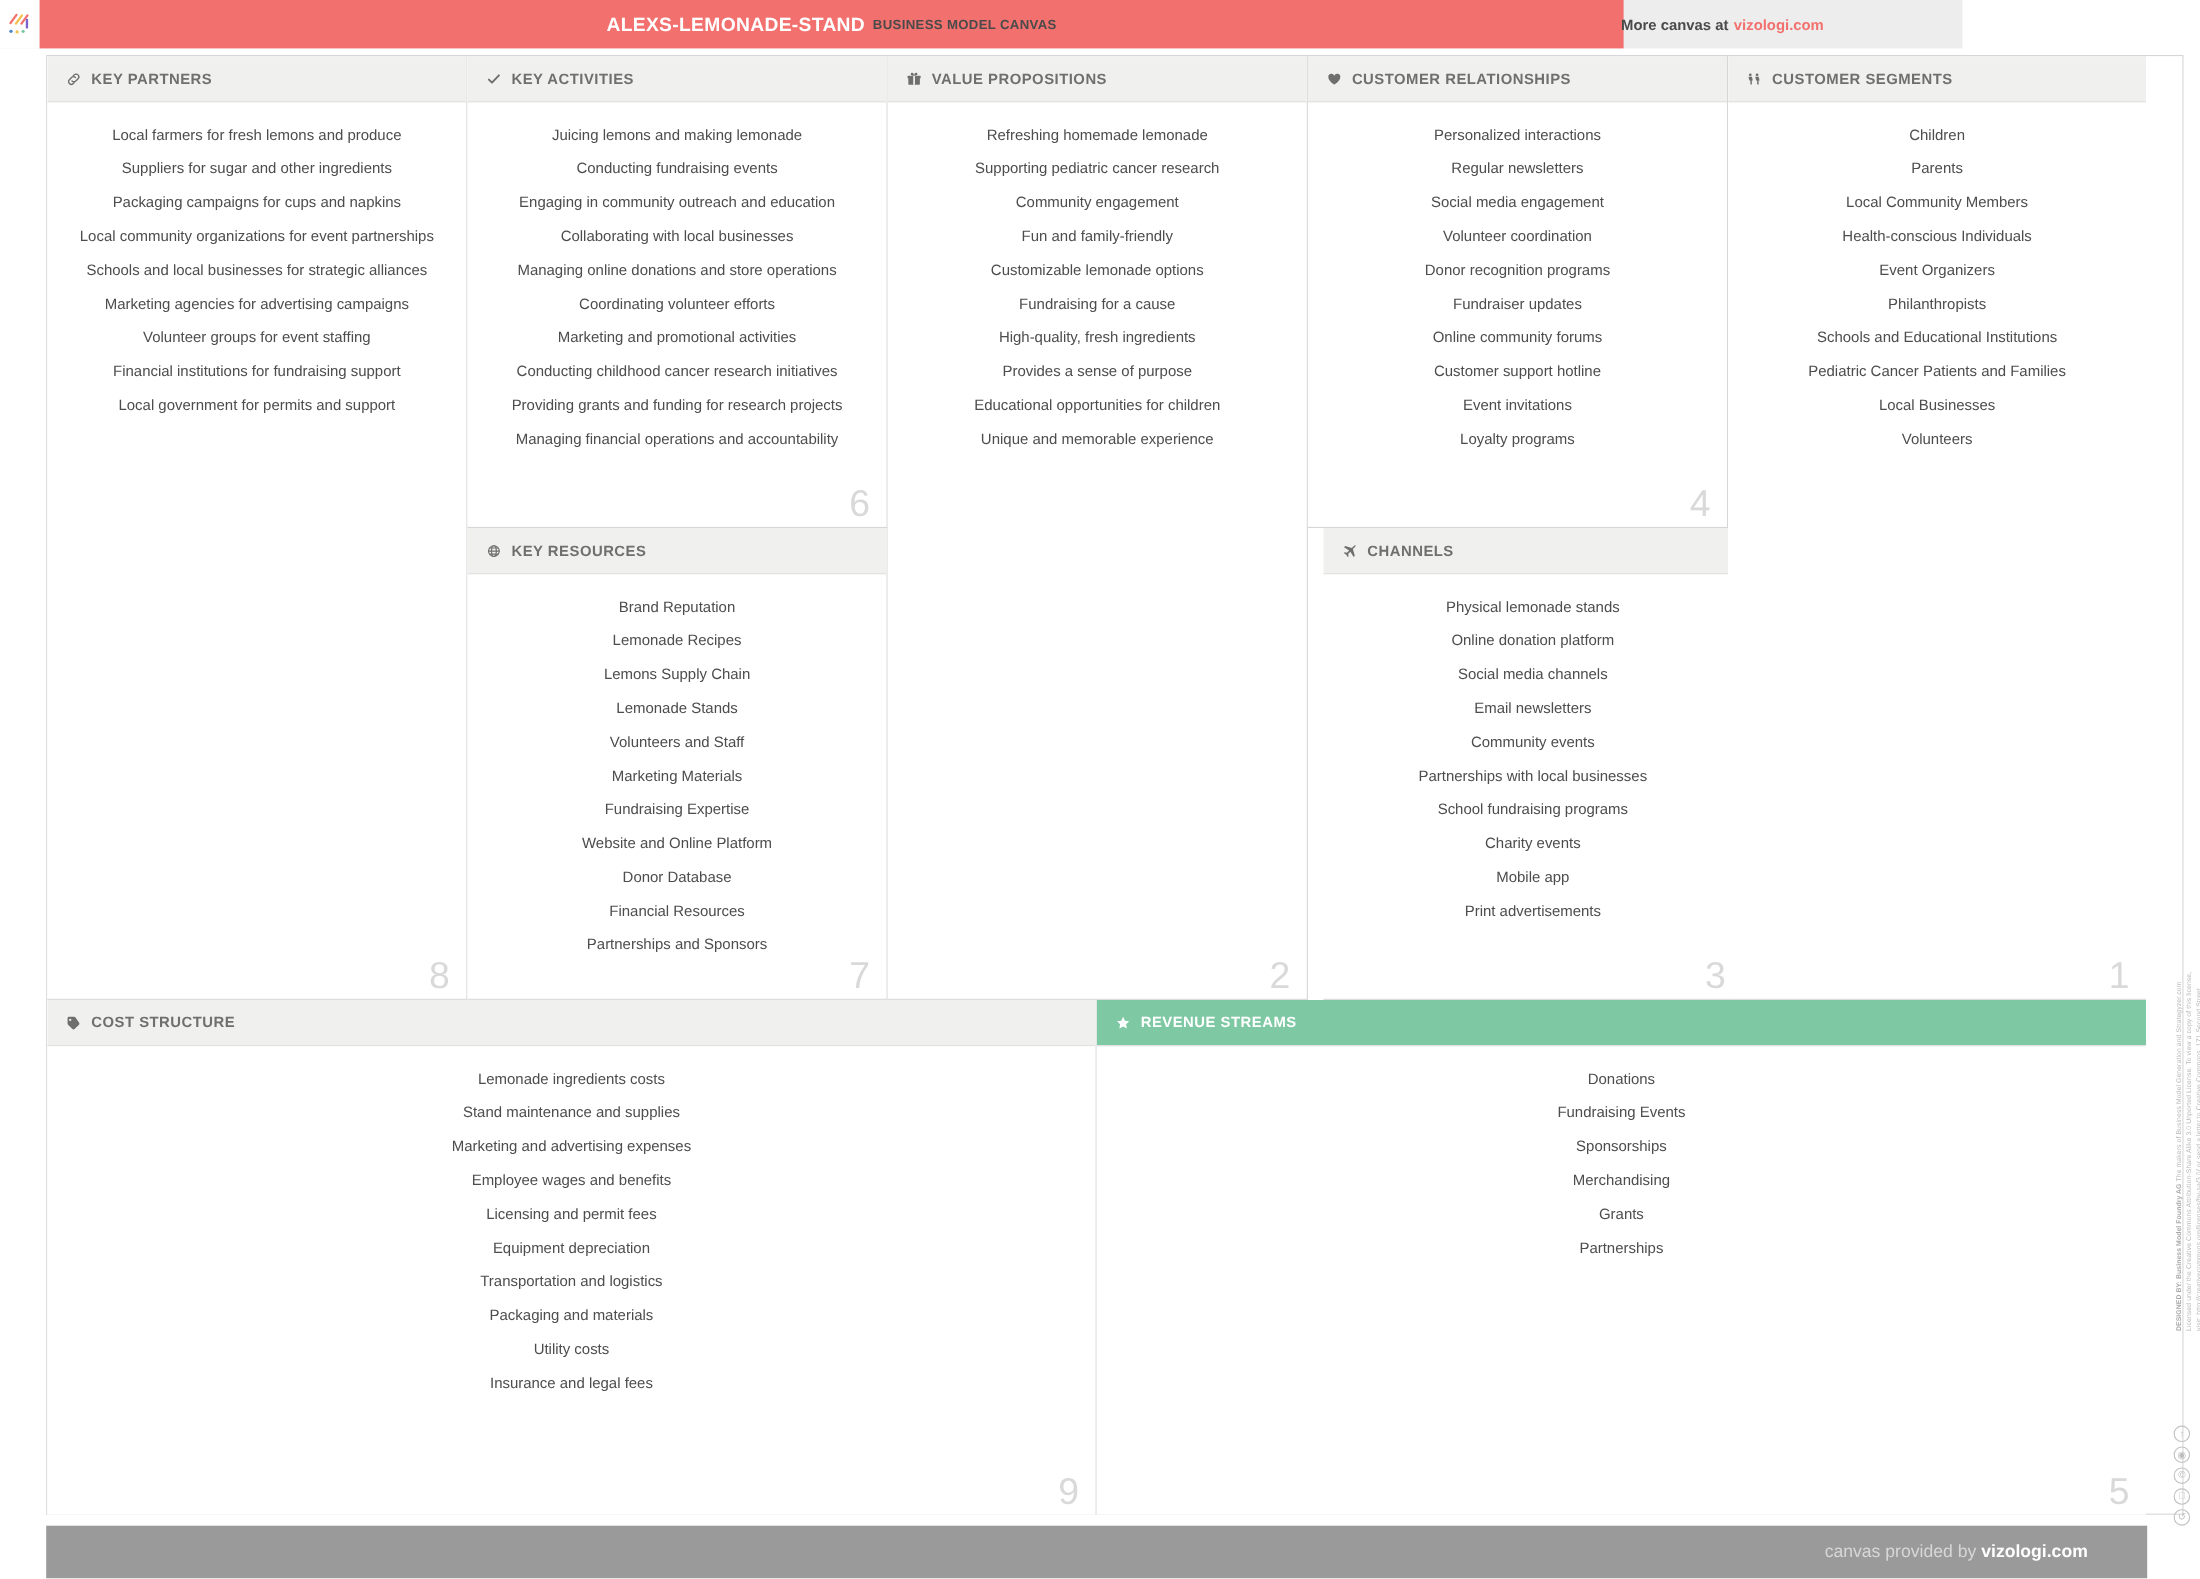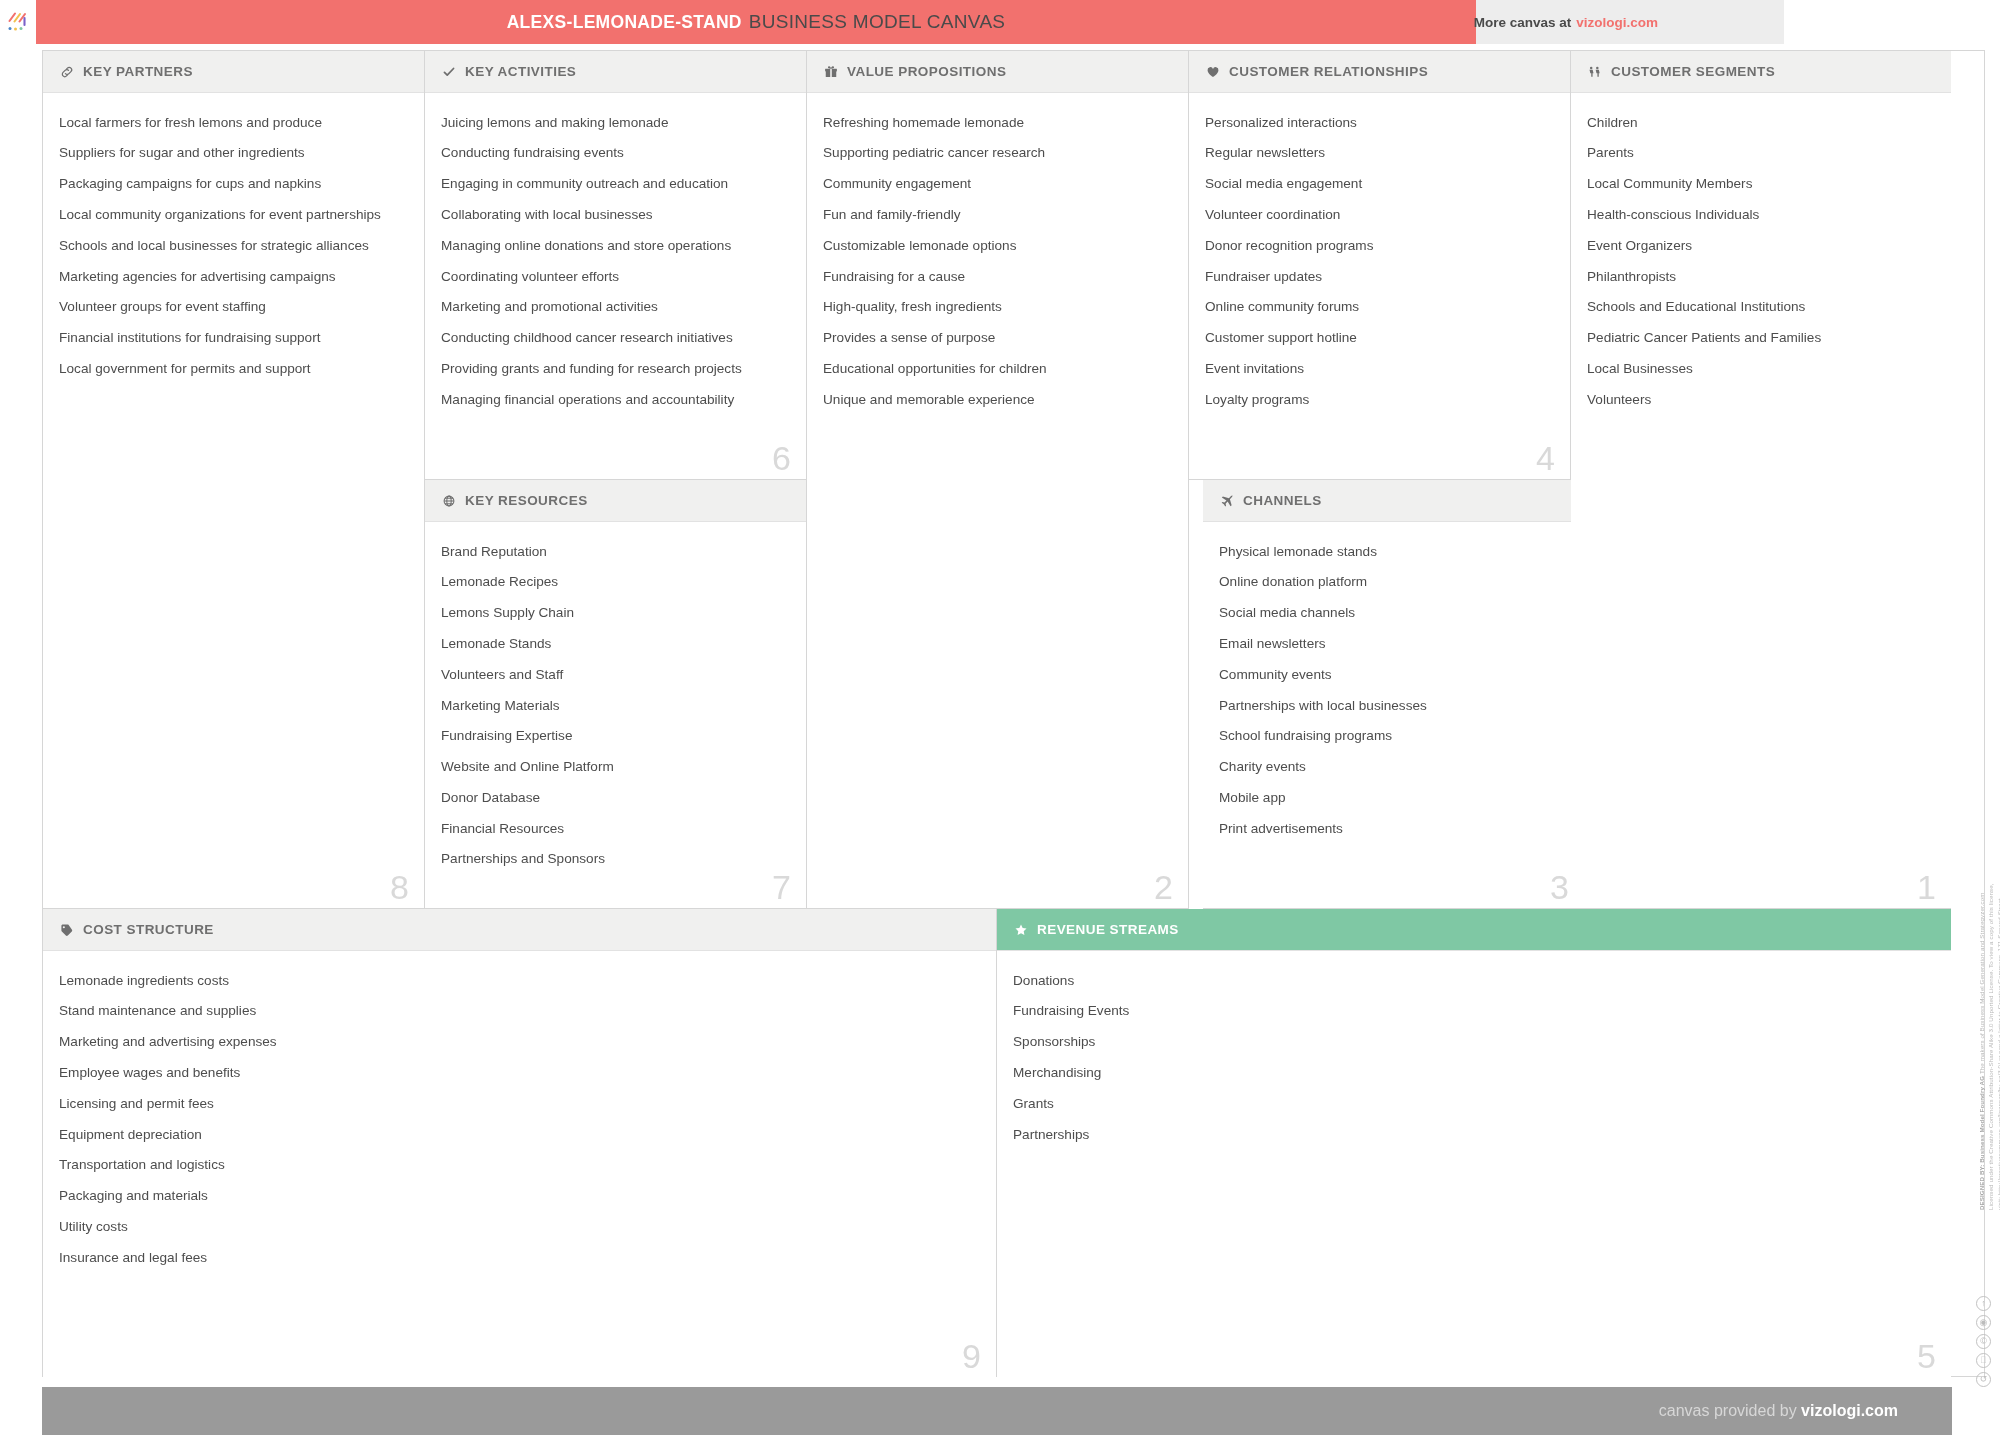--- a/index.html
+++ b/index.html
@@ -43,38 +43,39 @@
     left: 36px; top: 0;
     width: 1440px; height: 44px;
     display: flex; align-items: center; justify-content: center;
     letter-spacing: .4px;
   }
   .title-name {
     font-size: 17.5px; font-weight: bold; color: #ffffff;
     letter-spacing: .3px;
   }
   .title-rest {
-    font-size: 19px; font-weight: normal; color: #4a4a4a;
+    font-size: 12px; font-weight: bold; color: #4a4a4a;
     letter-spacing: .3px; margin-left: 7px;
   }
   .more-canvas {
     position: absolute;
     right: 126px; top: 0; height: 44px;
     display: flex; align-items: center;
     font-size: 13.5px; font-weight: bold; color: #4a4a4a;
   }
   .more-canvas .link { color: #f2716e; margin-left: 5px; }
 
   
   .grid {
     position: absolute;
     left: 42px; top: 50px;
     width: 1943px; height: 1327px;
     border: 1px solid #d6d6d6;
     background: #ffffff;
+    text-align: center;
   }
 
   .cell {
     position: absolute;
     background: #ffffff;
     border-right: 1px solid #d6d6d6;
     border-bottom: 1px solid #d6d6d6;
     overflow: hidden;
   }
   .cell.no-right { border-right: none; }

